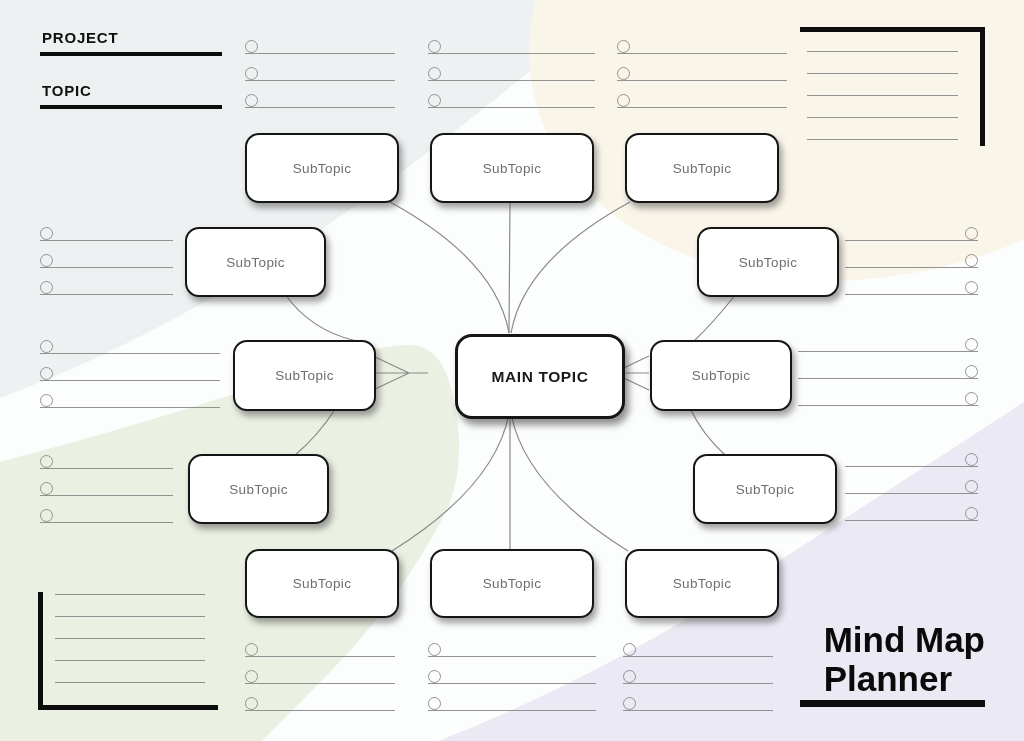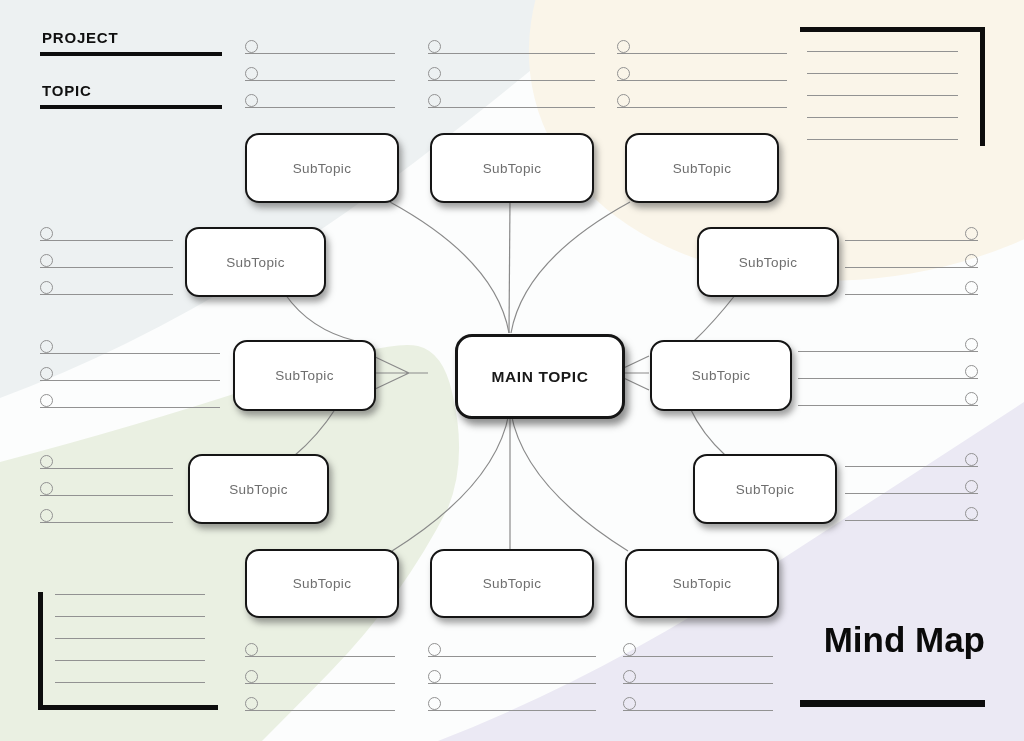--- a/index.html
+++ b/index.html
@@ -315,16 +315,17 @@
   <div class="box" style="left:625px;top:549px;width:150px;height:65px;">
       <span class="lbl">SubTopic</span>
     </div>
 
   <div class="box main" style="left:427px;top:334px;width:164px;height:79px;margin-left:28px;">
     <span class="lbl">MAIN TOPIC</span>
   </div>
 
   <div id="title">
     <div>Mind Map</div>
+    <div>Planner</div>
   </div>
   <div class="bar" style="left:800px;top:700px;width:185px;height:7px;"></div>
 
 </div>
 
 </body></html>

